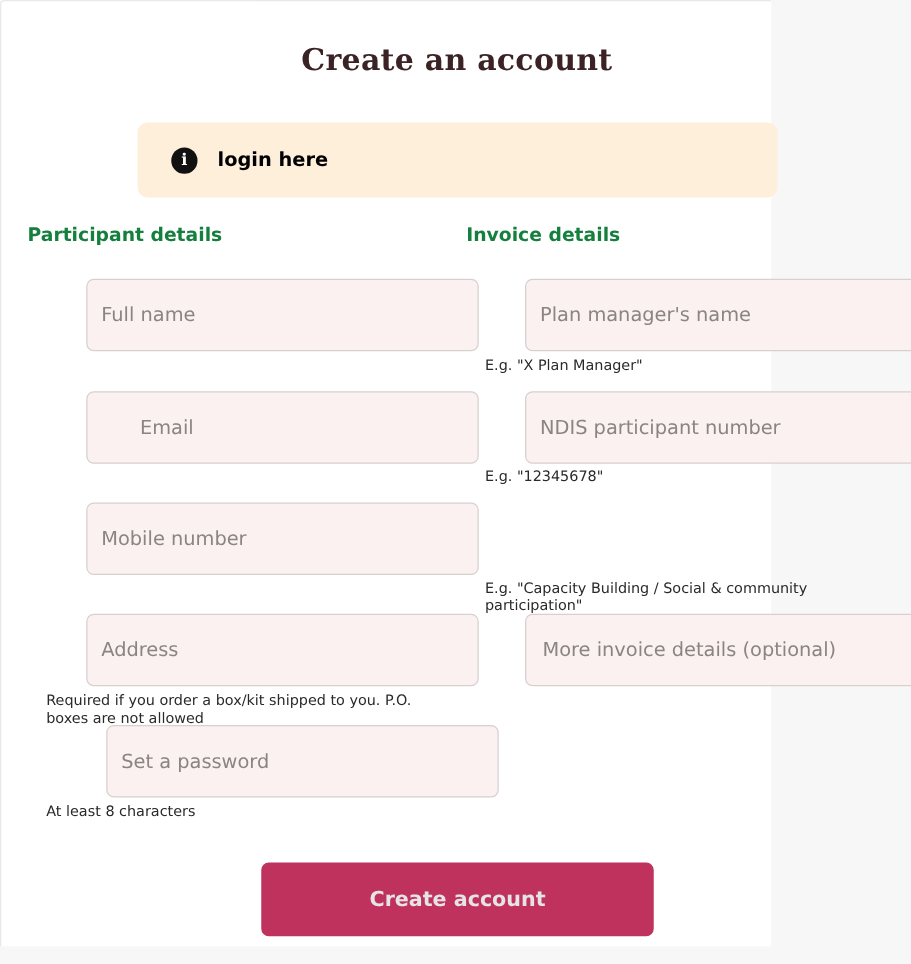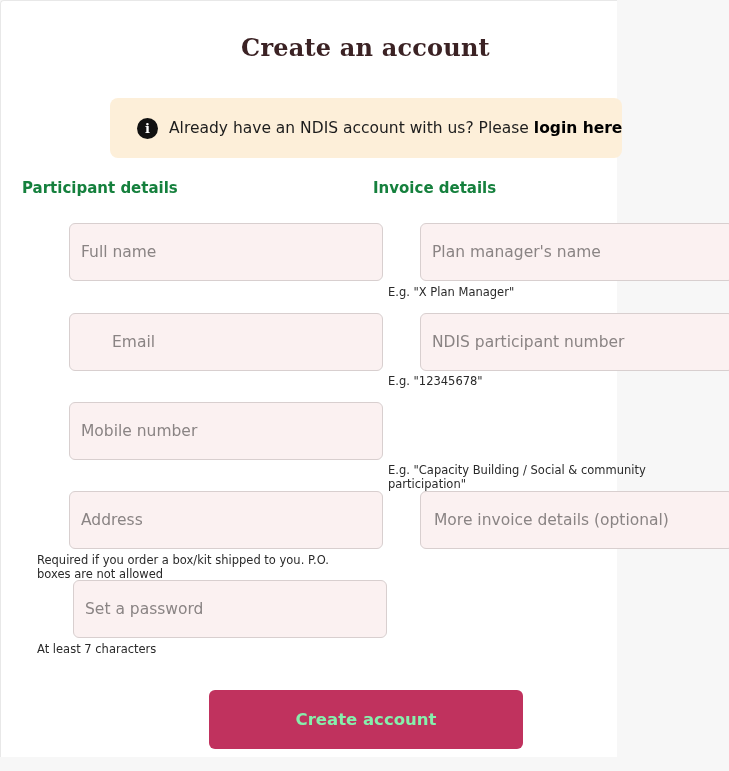--- a/index.html
+++ b/index.html
@@ -66,51 +66,50 @@
       position: absolute;
       font-size: 11.5px; line-height: 14px;
       color: #2a2a2a;
       width: 310px;
     }
     .submit {
       position: absolute; left: 208px; top: 689px;
       width: 314px; height: 59px;
       background: #c0325e;
       border: none; border-radius: 6px;
-      color: #86efac; font-weight: bold; font-size: 16.5px;
+      color: #e5e5e5; font-weight: bold; font-size: 16.5px;
       font-family: "DejaVu Sans", sans-serif;
       cursor: pointer;
     }
   </style>
 </head>
 <body>
 
 <div class="card">
 
   <h1 class="title">Create an account</h1>
 
   <div class="banner">
     <span class="info-icon">i</span>
-    <span class="msg">Already have an NDIS account with us? Please</span>
     <a class="link">login here</a>
   </div>
 
   <h2 class="section-title" style="left:21px;">Participant details</h2>
 
   <input class="field" type="text" style="left: 24px; top: 222px;" placeholder="Full name">
 
   <input class="field" type="email" style="left: 24px; top: 312px; padding-left: 42px;" placeholder="Email">
 
   <input class="field" type="tel" style="left: 24px; top: 401px;" placeholder="Mobile number">
 
   <input class="field" type="text" style="left: 24px; top: 490px;" placeholder="Address">
   <div class="hint" style="left:36px; top:552px;">Required if you order a box/kit shipped to you. P.O. boxes are not allowed</div>
 
-  <input class="field" type="password" style="left: 28px; top: 579px;" placeholder="Set a password">
-  <div class="hint" style="left:36px; top:641px;">At least 7 characters</div>
+  <input class="field" type="password" style="left: 40px; top: 579px;" placeholder="Set a password">
+  <div class="hint" style="left:36px; top:641px;">At least 8 characters</div>
 
   <h2 class="section-title" style="left:372px;">Invoice details</h2>
 
   <input class="field" type="text" style="left: 375px; top: 222px;" placeholder="Plan manager's name">
   <div class="hint" style="left:387px; top:284px;">E.g. "X Plan Manager"</div>
 
   <input class="field" type="text" style="left: 375px; top: 312px;" placeholder="NDIS participant number">
   <div class="hint" style="left:387px; top:373px;">E.g. "12345678"</div>
 
   <div class="hint" style="left:387px; top:462px; width:290px;">E.g. "Capacity Building / Social &amp; community participation"</div>

